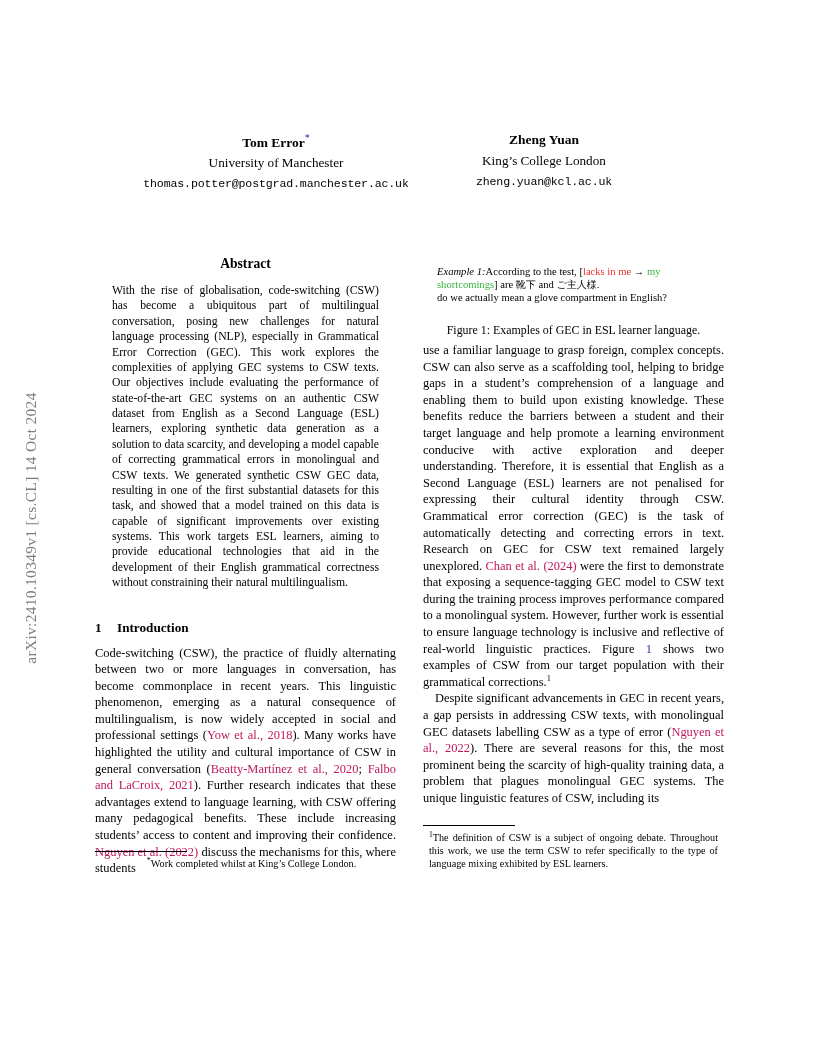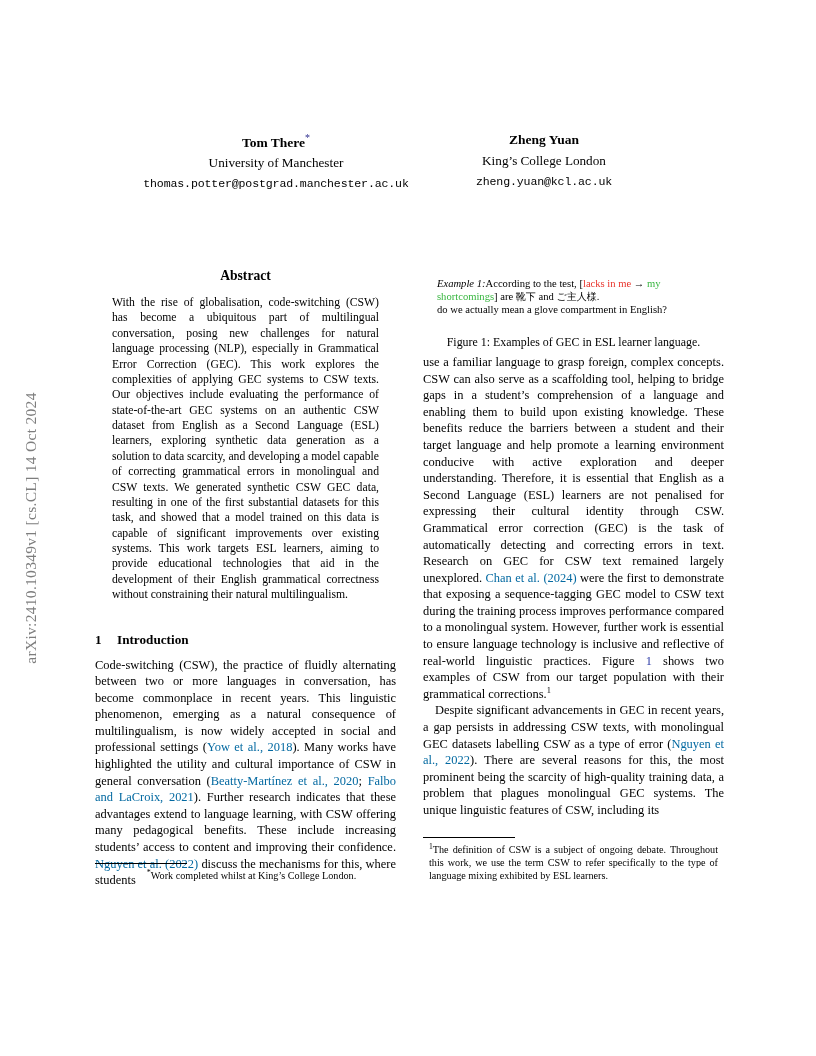--- a/index.html
+++ b/index.html
@@ -90,21 +90,21 @@
   .author-email {
     font-family: "Liberation Mono", "DejaVu Sans Mono", monospace;
     font-size: 11.6px;
     line-height: 1.75;
     letter-spacing: -0.15px;
   }
 
   
   .columns {
     position: absolute;
-    top: 268px;
+    top: 256px;
     left: 0;
     width: 630px;
     display: flex;
     gap: 27px;
   }
   .col {
     width: 301px;
     position: relative;
   }
 
@@ -135,21 +135,21 @@
 
   .body-text {
     font-size: 12.45px;
     line-height: 1.333;
     text-align: justify;
     hyphens: none;
     margin: 0;
   }
   .body-text + .body-text { text-indent: 12px; }
 
-  .cite { color: #0369a1; }
+  .cite { color: #be185d; }
   .cite-link { color: #2f3da8; }
 
   sup.fn { font-size: 8.4px; vertical-align: super; line-height: 0; }
 
   
   .figure-box {
     width: 301px;
     margin: 0 0 4px 0;
   }
   .fig-content {
@@ -204,21 +204,21 @@
   <span>arXiv:2410.10349v1  [cs.CL]  14 Oct 2024</span>
 </div>
 
 <div class="page">
 
   <div class="title-block">
 
     <div class="authors">
       <div class="author">
         <div class="author-name">
-          <span>Tom There</span><span class="star">*</span>
+          <span>Tom Error</span><span class="star">*</span>
         </div>
         <div class="author-affil">University of Manchester</div>
         <div class="author-email">thomas.potter@postgrad.manchester.ac.uk</div>
       </div>
       <div class="author">
         <div class="author-name">
           <span>Zheng Yuan</span>
         </div>
         <div class="author-affil">King’s College London</div>
         <div class="author-email">zheng.yuan@kcl.ac.uk</div>

